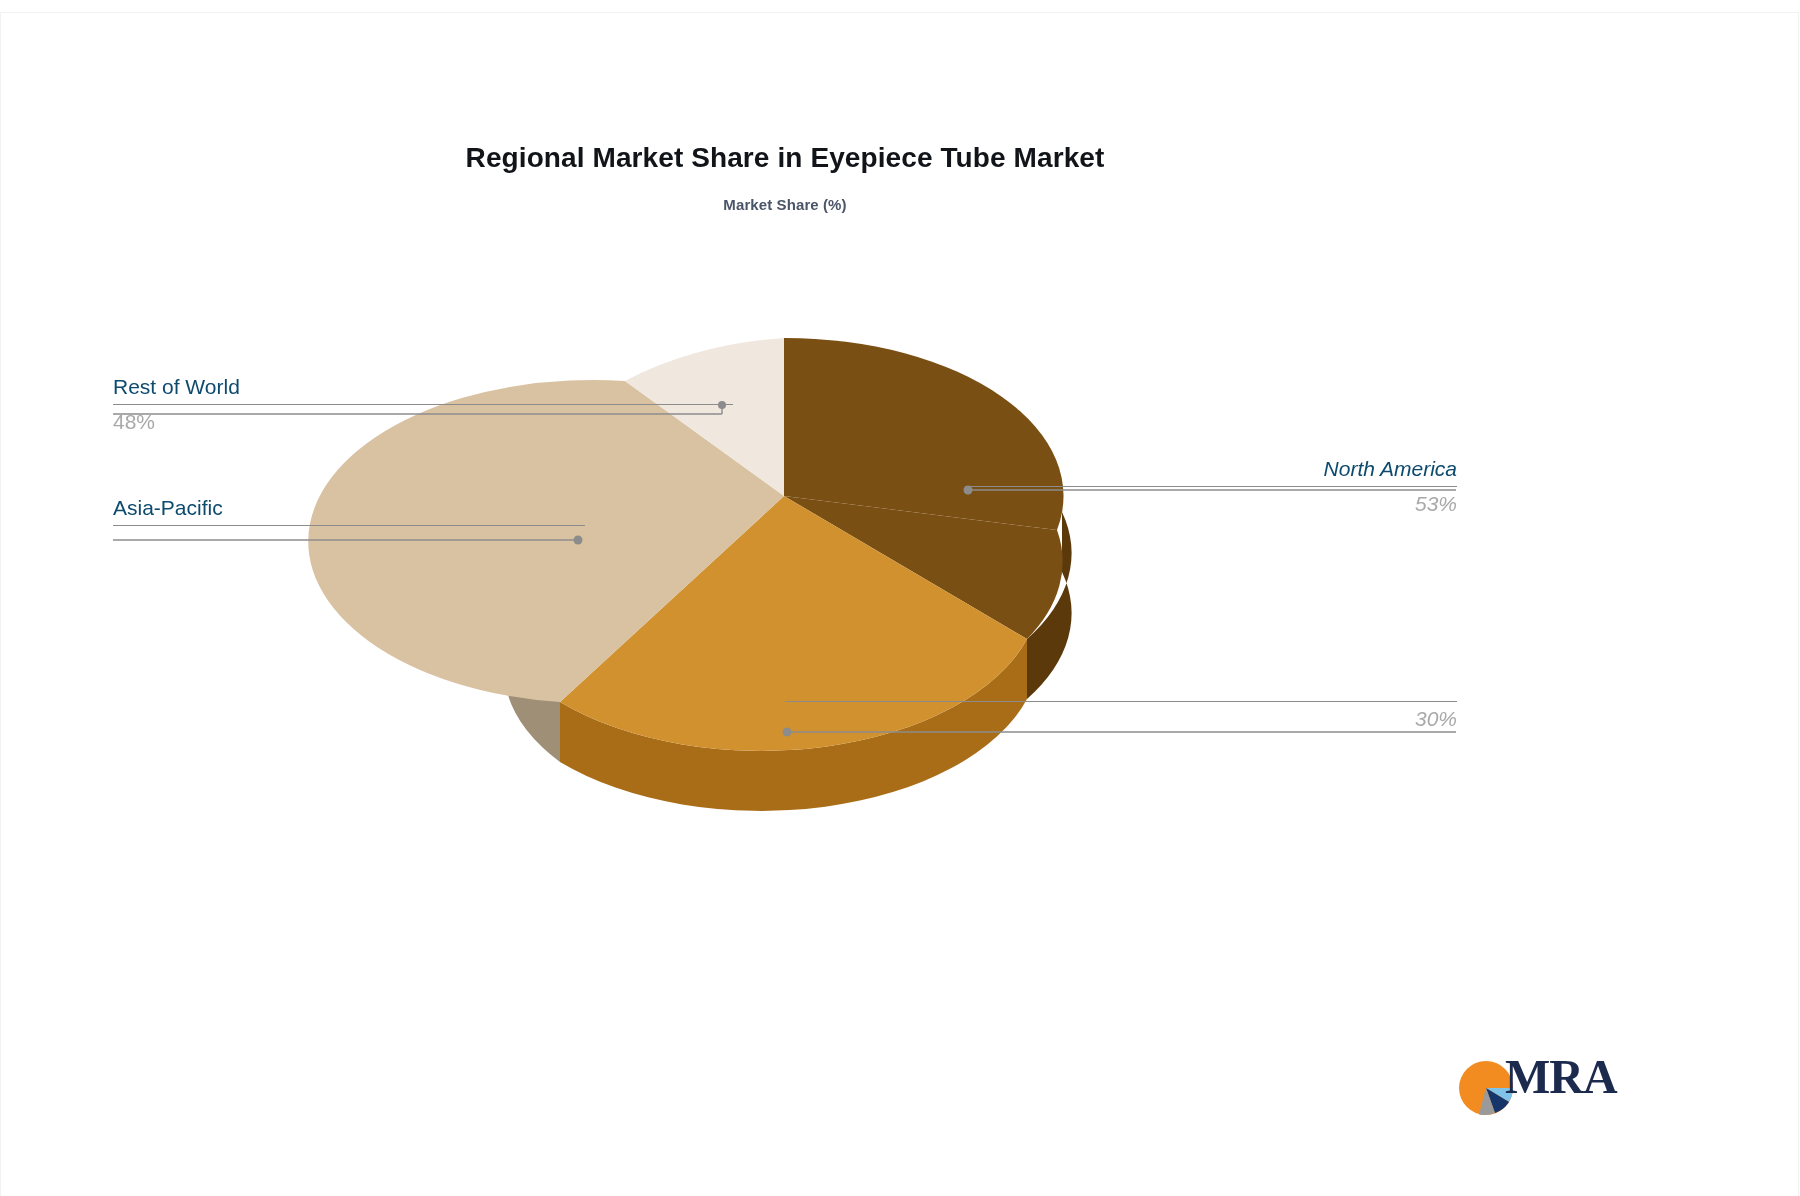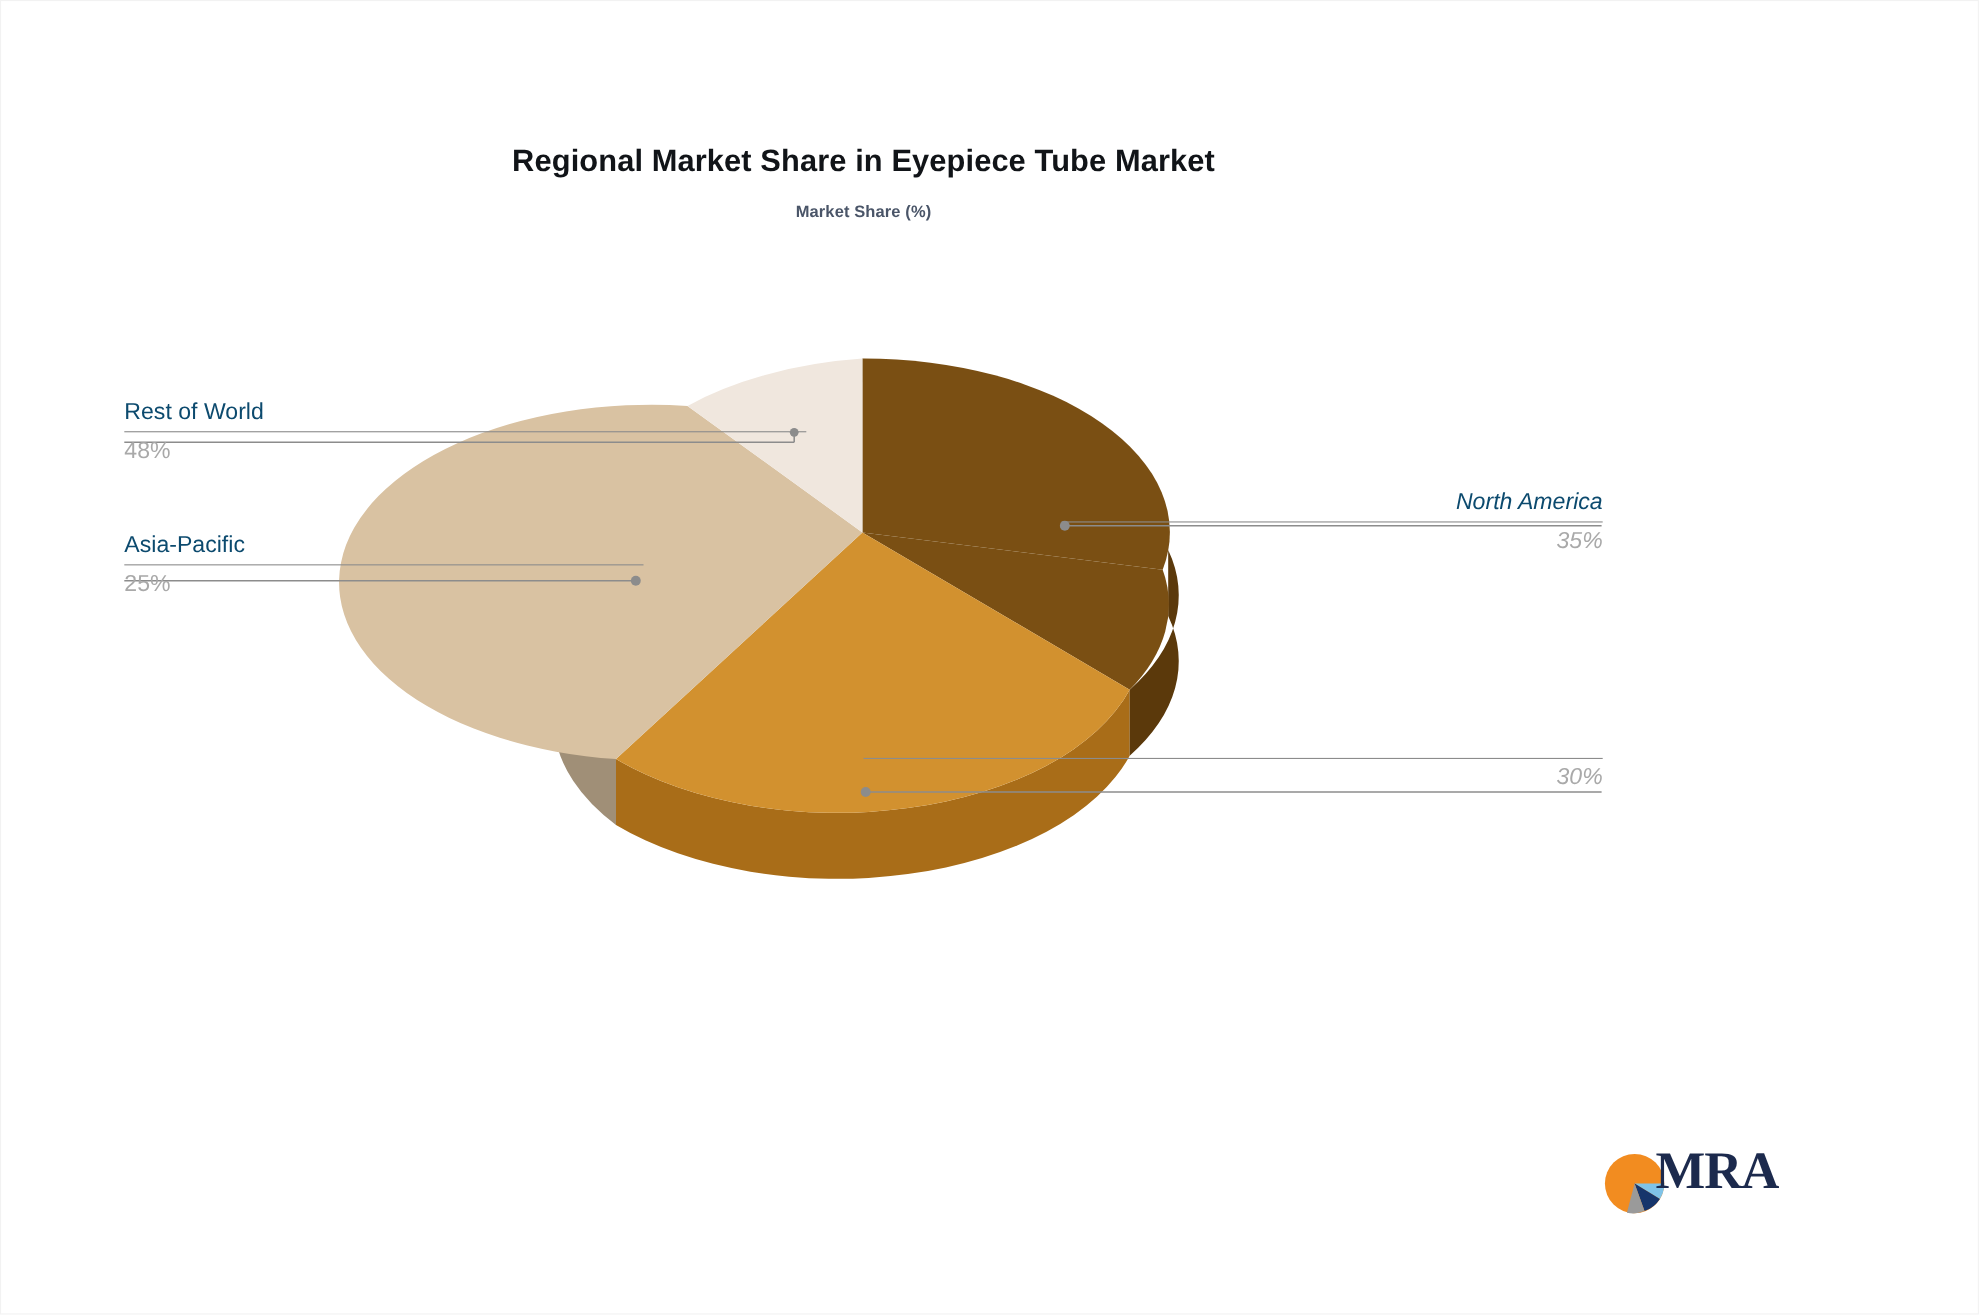--- a/index.html
+++ b/index.html
@@ -11,20 +11,21 @@
     width: 1800px;
     height: 1196px;
     font-family: "Liberation Sans", sans-serif;
     position: relative;
     overflow: hidden;
   }
   .canvas {
     position: absolute;
     inset: 0;
     background: #ffffff;
+    margin-top: 12px;
   }
   .frame-border {
     position: absolute;
     left: 0; top: 0;
     width: 1799px; height: 1195px;
     border: 1px solid #f2f2f2;
     box-sizing: border-box;
     pointer-events: none;
   }
 
@@ -184,27 +185,26 @@
 
   <div class="callout left co-rest">
     <span class="lbl">Rest of World</span>
     <div class="rule"></div>
     <span class="pct">48%</span>
   </div>
 
   <div class="callout left co-asia">
     <span class="lbl">Asia-Pacific</span>
     <div class="rule"></div>
-    <span class="pct">25%</span>
   </div>
 
   <div class="callout right co-na">
     <span class="lbl">North America</span>
     <div class="rule"></div>
-    <span class="pct">35%</span>
+    <span class="pct">53%</span>
   </div>
 
   <div class="callout right co-eu">
     <div class="rule"></div>
     <span class="pct">30%</span>
   </div>
 
   <div class="logo">
     <svg class="logo-mark" width="62" height="62" viewBox="0 0 62 62">
       <circle cx="29" cy="29" r="27" fill="#f28c20"></circle>

